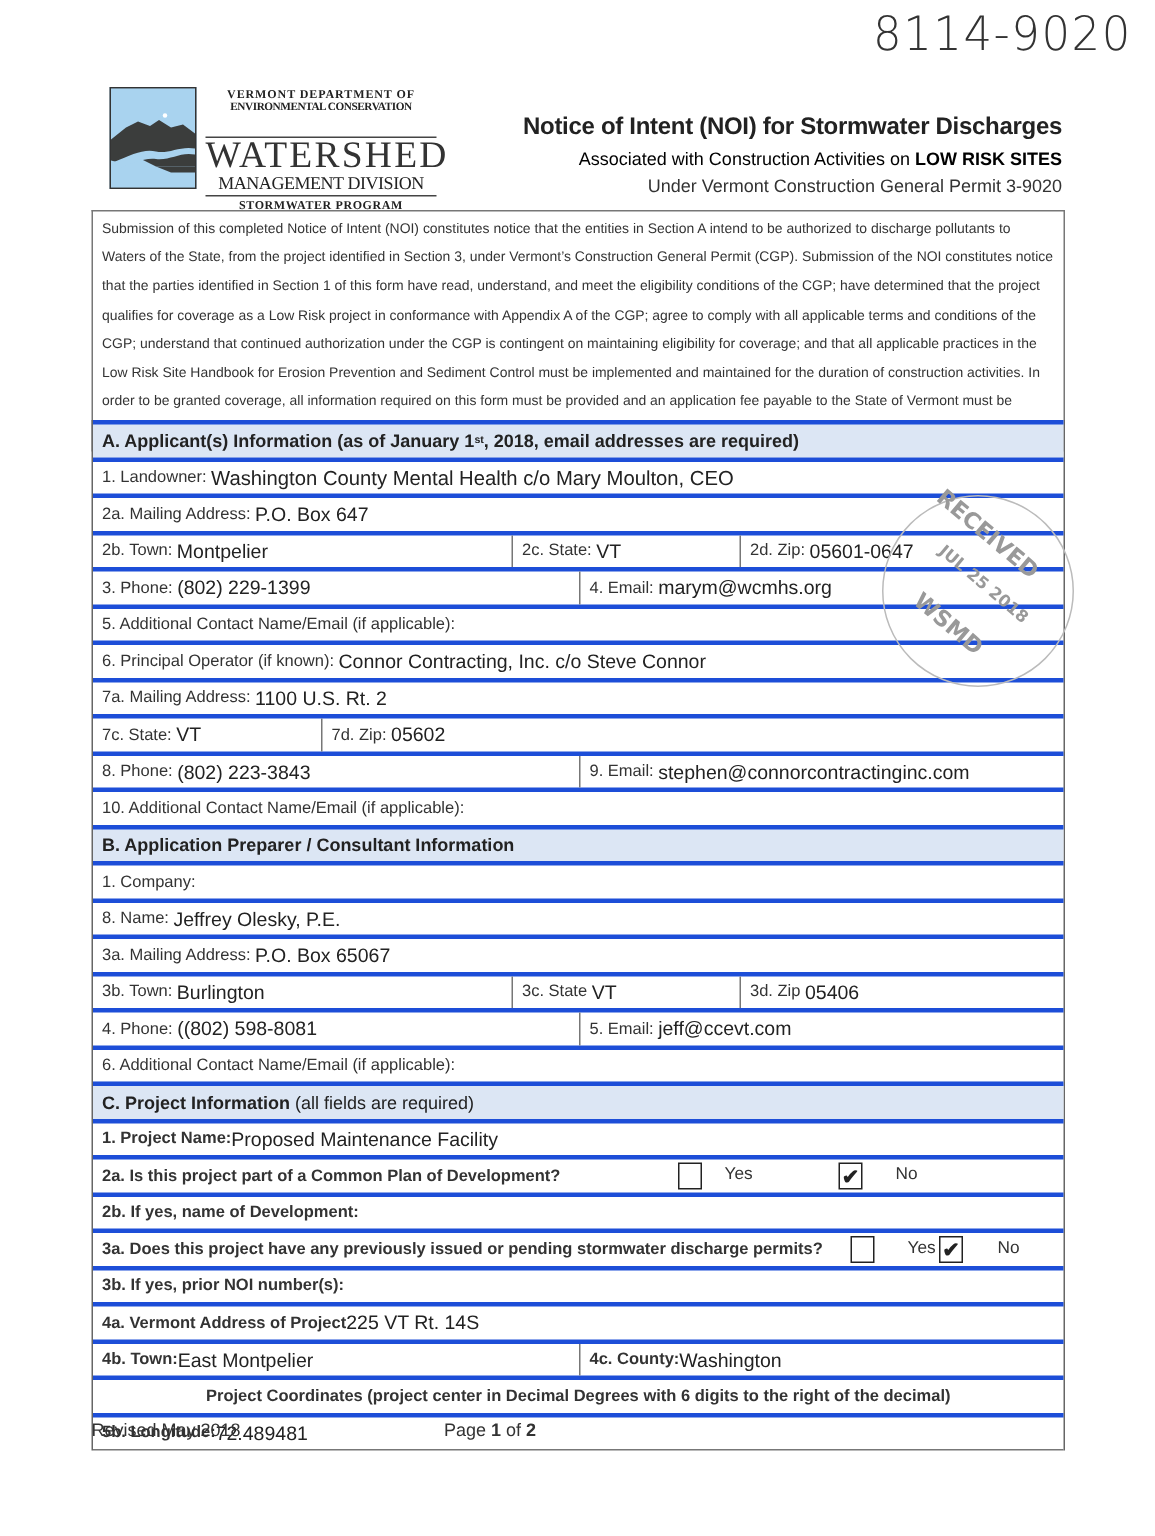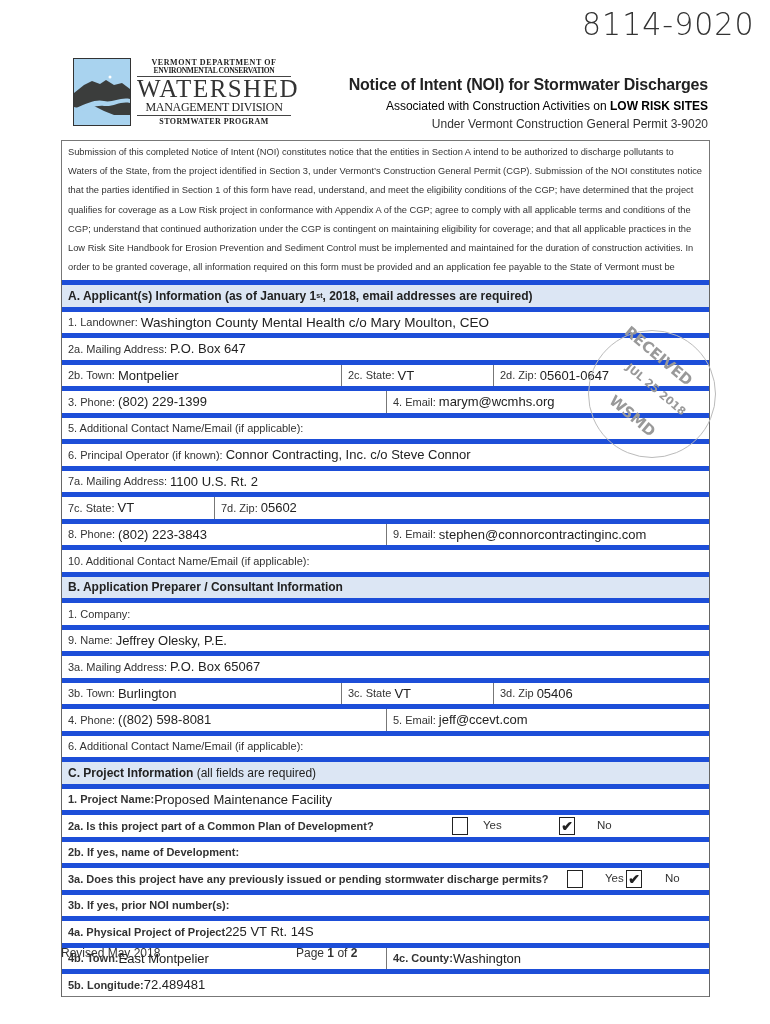--- a/index.html
+++ b/index.html
@@ -12,37 +12,37 @@
     font-size:30px; font-weight:200; color:#333; letter-spacing:1px; transform:scaleY(1.05);
   }
   .logo {
     position:absolute; left:73px; top:58px; width:218px; height:68px;
   }
   .logo-img {
     position:absolute; left:0; top:0; width:56px; height:66px; border:1px solid #333; background:#a9d3ef; overflow:hidden;
   }
   .logo-text { position:absolute; left:64px; top:0; width:154px; font-family:"Liberation Serif", serif; color:#222; text-align:center; }
   .logo-text .l1 { font-size:8px; font-weight:bold; letter-spacing:0.6px; line-height:9px; }
-  .logo-text .l2 { font-size:7.5px; font-weight:bold; line-height:8px; letter-spacing:-0.3px; border-bottom:1px solid #444; padding-bottom:1px; }
+  .logo-text .l2 { font-size:7.5px; font-weight:bold; line-height:8px; letter-spacing:-0.3px; border-bottom:1px solid #444; padding-bottom:16px; }
   .logo-text .l3 { font-size:25px; letter-spacing:1.5px; line-height:24px; color:#333; }
   .logo-text .l4 { font-size:12px; line-height:13px; letter-spacing:-0.3px; border-bottom:1px solid #444; padding-bottom:1px; }
   .logo-text .l5 { font-size:8px; font-weight:bold; letter-spacing:0.4px; line-height:12px; }
 
   .title-block { position:absolute; right:62px; top:76px; text-align:right; }
   .title-block .t1 { font-size:16px; font-weight:bold; color:#222; letter-spacing:-0.2px; }
   .title-block .t2 { font-size:12px; margin-top:5px; color:#000000; }
   .title-block .t3 { font-size:12px; margin-top:4px; color:#333; }
 
   .intro {
     position:absolute; left:61px; top:140px; width:635px; padding:2px 6px 4px 6px;
     border:1px solid #777; border-bottom:none;
     font-size:9.3px; line-height:19.2px; color:#333;
   }
   .form { position:absolute; left:61px; top:280px; width:647px; border-left:1.5px solid #666; border-right:1.5px solid #666; }
-  .row { display:flex; border-top:5px solid #1d4ed8; height:21.5px; align-items:center; }
+  .row { display:flex; border-top:3px solid #1d4ed8; height:21.5px; align-items:center; }
   .row:last-child { border-bottom:1px solid #777; }
   .cell { height:100%; display:flex; align-items:center; padding-left:6px; box-sizing:border-box; white-space:nowrap; overflow:hidden; }
   .cell + .cell { border-left:1px solid #777;text-align:right; }
   .lbl { font-size:11px; color:#333; }
   .lbl.b { font-weight:bold; }
   .val { font-size:13px; color:#222; margin-left:3px; font-family:"Liberation Sans", sans-serif; }
   .sec { background:#dce6f4; font-weight:bold; font-size:12px; color:#222; }
   .center { justify-content:center; padding-left:0; }
   .cb { width:16px; height:18px; border:1px solid #222; display:inline-flex; align-items:center; justify-content:center; font-size:14px; font-weight:bold; box-sizing:border-box; }
   .opt { font-size:11.5px; color:#333; }
@@ -178,21 +178,21 @@
   <div class="row sec">
     <div class="cell" style="width:100%">B. Application Preparer / Consultant Information</div>
   </div>
   <div class="row">
     <div class="cell" style="width:100%">
         <span class="lbl">1. Company:</span>
       </div>
   </div>
   <div class="row">
     <div class="cell" style="width:100%">
-        <span class="lbl">9. Name:</span>
+        <span class="lbl">8. Name:</span>
         <span class="val">Jeffrey Olesky, P.E.</span>
       </div>
   </div>
   <div class="row">
     <div class="cell" style="width:100%">
         <span class="lbl">3a. Mailing Address:</span>
         <span class="val">P.O. Box 65067</span>
       </div>
   </div>
   <div class="row">
@@ -263,33 +263,36 @@
     <span class="opt" style="position:absolute;left:603px;top:4px">No</span>
   </div>
   <div class="row">
     <div class="cell" style="width:100%">
         <span class="lbl b">3b. If yes, prior NOI number(s):</span>
         <span class="val"></span>
       </div>
   </div>
   <div class="row">
     <div class="cell" style="width:100%">
-        <span class="lbl b">4a. Physical Project of Project</span>
+        <span class="lbl b">4a. Vermont Address of Project</span>
         <span class="val" style="margin-left:0">225 VT Rt. 14S</span>
       </div>
   </div>
   <div class="row">
     <div class="cell" style="width:324px">
         <span class="lbl b">4b. Town:</span>
         <span class="val" style="margin-left:0">East Montpelier</span>
       </div>
     <div class="cell" style="flex:1">
         <span class="lbl b">4c. County:</span>
         <span class="val" style="margin-left:0">Washington</span>
       </div>
+  </div>
+  <div class="row">
+    <div class="cell center lbl b" style="width:100%">Project Coordinates (project center in Decimal Degrees with 6 digits to the right of the decimal)</div>
   </div>
   <div class="row">
     <div class="cell" style="flex:1">
         <span class="lbl b">5b. Longitude:</span>
         <span class="val" style="margin-left:0">72.489481</span>
       </div>
   </div>
 </div>
 
 <div class="stamp">

